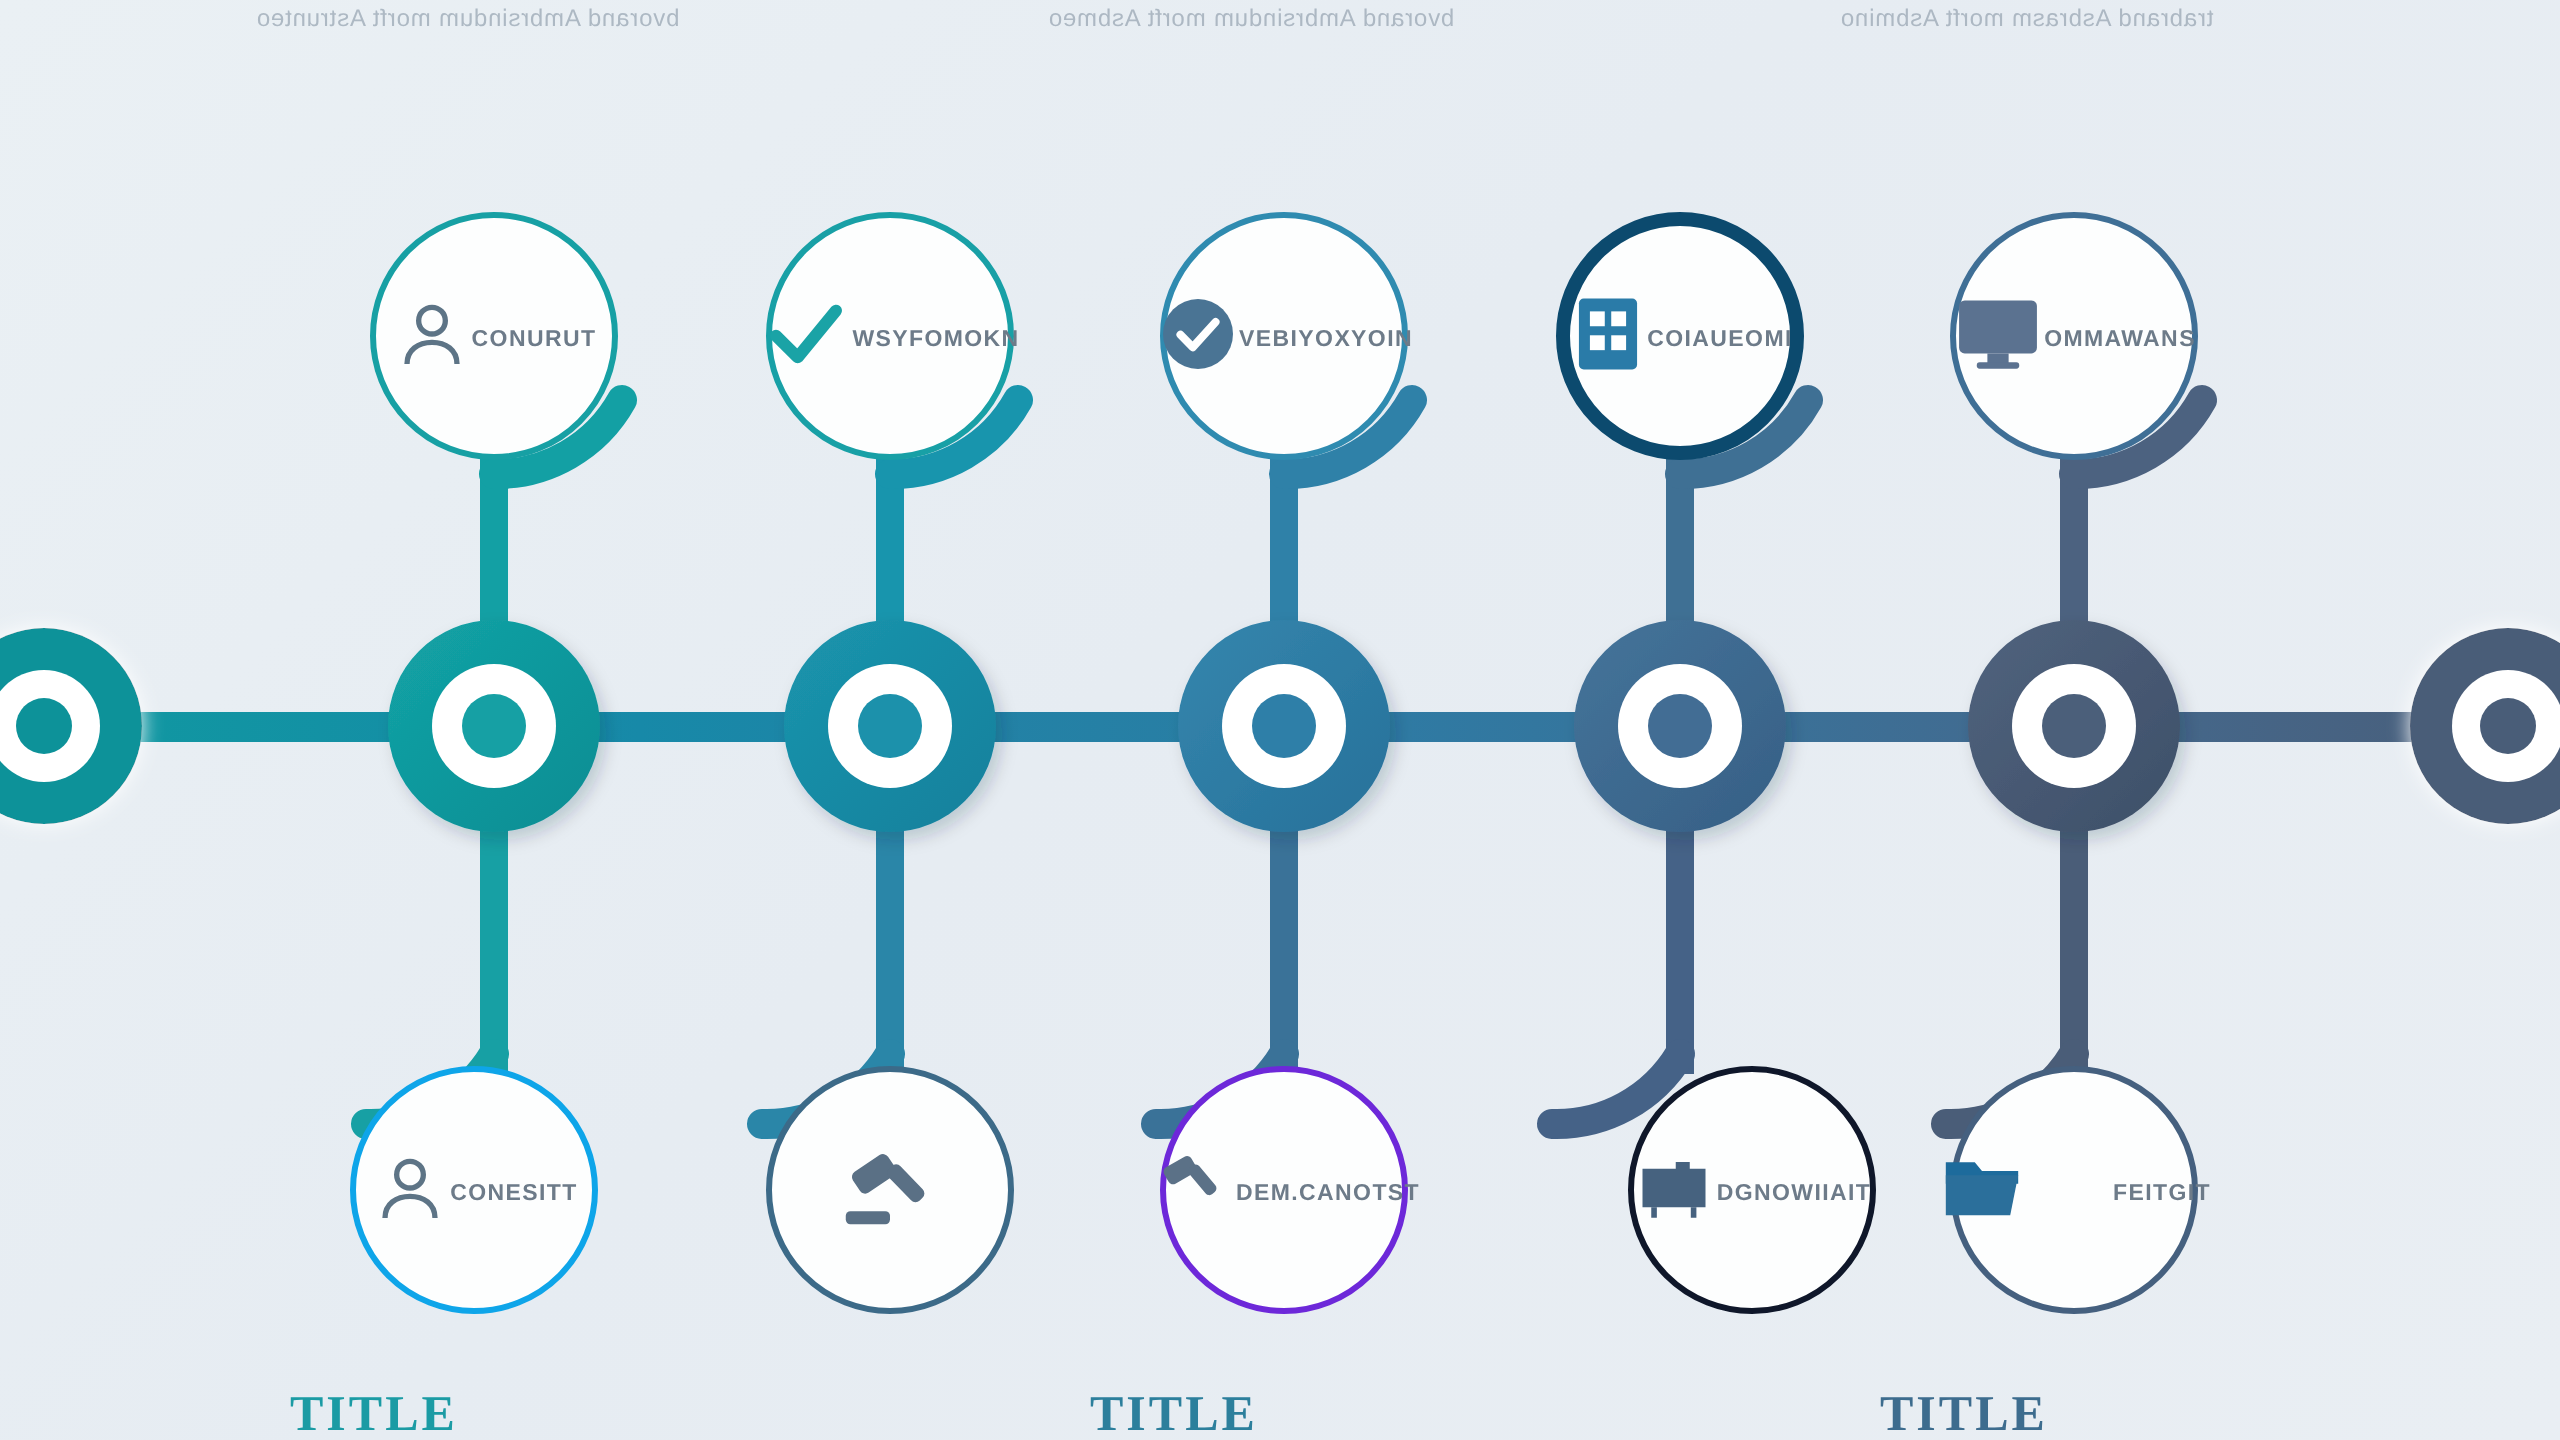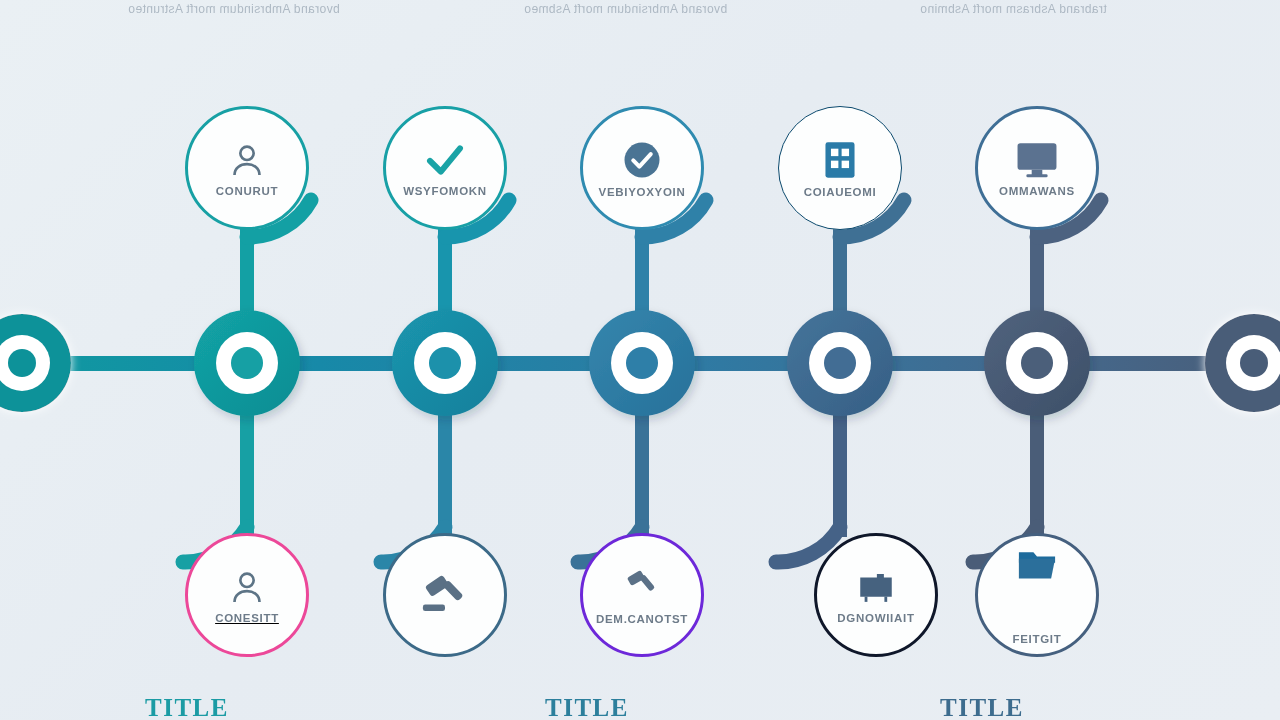--- a/index.html
+++ b/index.html
@@ -24,21 +24,21 @@
     position:absolute;top:2px;
     font-size:12px;letter-spacing:.4px;
     color:#9aa7b4;opacity:.75;
     transform:scaleX(-1);
     white-space:nowrap;
   }
 
   .bubble{
     position:absolute;width:124px;height:124px;border-radius:50%;
     background:#fdfefe;
-    display:flex;flex-direction:column;align-items:center;justify-content:center;
+    display:flex;flex-direction:row;align-items:center;justify-content:center;
     box-sizing:border-box;
   }
   .bubble .ico{display:block;line-height:0;margin-bottom:2px;}
   .bubble .cap{
     font-size:11.5px;letter-spacing:.7px;font-weight:600;
     color:#6d7b89;text-transform:uppercase;white-space:nowrap;
     margin-top:3px;
   }
 
   .title-word{
@@ -190,21 +190,21 @@
 
   <div class="bubble" style="left:383px;top:106px;border:3px solid #18a0a6;">
     <span class="ico">
       <svg width="46" height="40" viewBox="0 0 24 24" fill="none" stroke="#1aa3a6" stroke-width="3.6" stroke-linecap="round" stroke-linejoin="round">
         <path d="M3 12.5 L9.5 19 L21 5"></path>
       </svg>
     </span>
     <span class="cap">WSYFOMOKN</span>
   </div>
 
-  <div class="bubble" style="left:778px;top:106px;border:1px solid #0c4a6e;">
+  <div class="bubble" style="left:778px;top:106px;border:7px solid #0c4a6e;">
     <span class="ico">
       <svg width="40" height="42" viewBox="0 0 24 26">
         <rect x="3" y="2" width="18" height="22" rx="1.5" fill="#2a7ba8"></rect>
         <rect x="6.4" y="6" width="4.6" height="4.6" fill="#ffffff"></rect>
         <rect x="13" y="6" width="4.6" height="4.6" fill="#ffffff"></rect>
         <rect x="6.4" y="13.4" width="4.6" height="4.6" fill="#ffffff"></rect>
         <rect x="13" y="13.4" width="4.6" height="4.6" fill="#ffffff"></rect>
       </svg>
     </span>
     <span class="cap">COIAUEOMI</span>
@@ -214,21 +214,21 @@
     <span class="ico">
       <svg width="46" height="40" viewBox="0 0 26 22">
         <rect x="2" y="1.5" width="22" height="15" rx="1.6" fill="#5b7290"></rect>
         <rect x="10" y="16.5" width="6" height="3" fill="#5b7290"></rect>
         <rect x="7" y="19" width="12" height="1.8" rx="0.8" fill="#5b7290"></rect>
       </svg>
     </span>
     <span class="cap">OMMAWANS</span>
   </div>
 
-  <div class="bubble" style="left:185px;top:533px;border:3px solid #ec4899;text-decoration:underline;">
+  <div class="bubble" style="left:175px;top:533px;border:3px solid #0ea5e9;">
     <span class="ico">
       <svg width="40" height="40" viewBox="0 0 24 24" fill="none" stroke="#5d7486" stroke-width="1.6">
         <circle cx="12" cy="8" r="4"></circle>
           <path d="M4.5 21c0-4.2 3.4-6.5 7.5-6.5s7.5 2.3 7.5 6.5"></path>
       </svg>
     </span>
     <span class="cap">CONESITT</span>
   </div>
 
   <div class="bubble" style="left:383px;top:533px;border:3px solid #3c6a88;">

